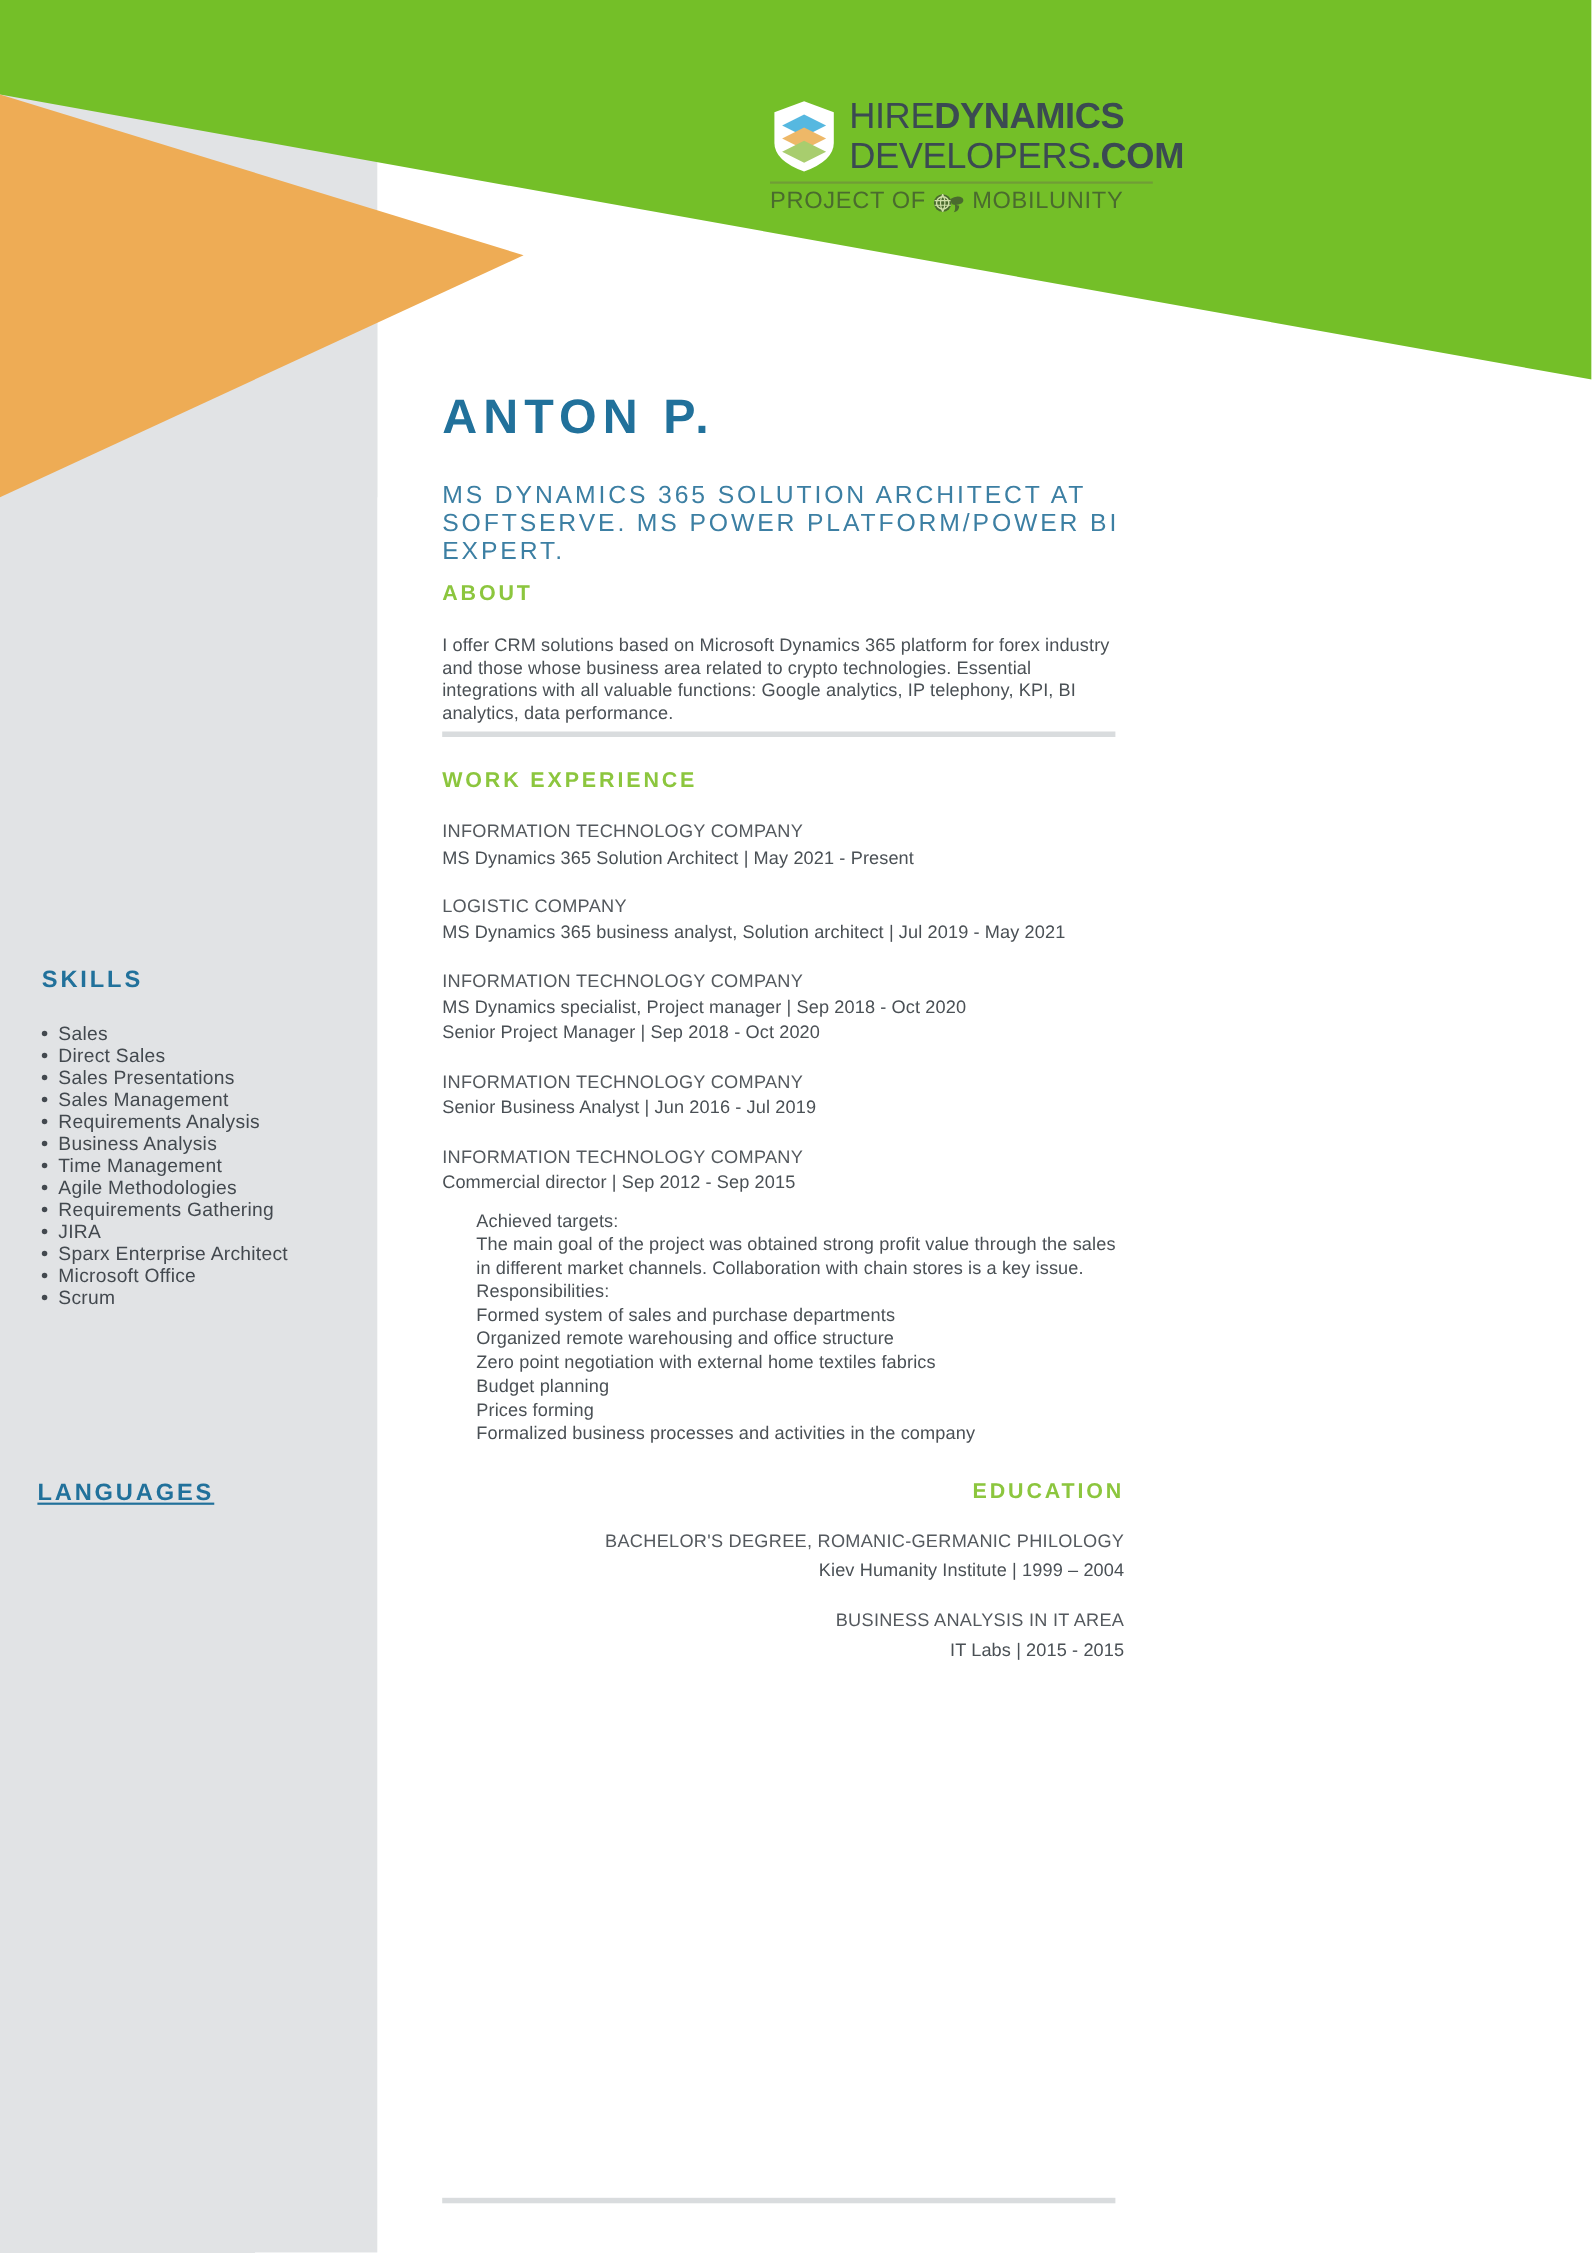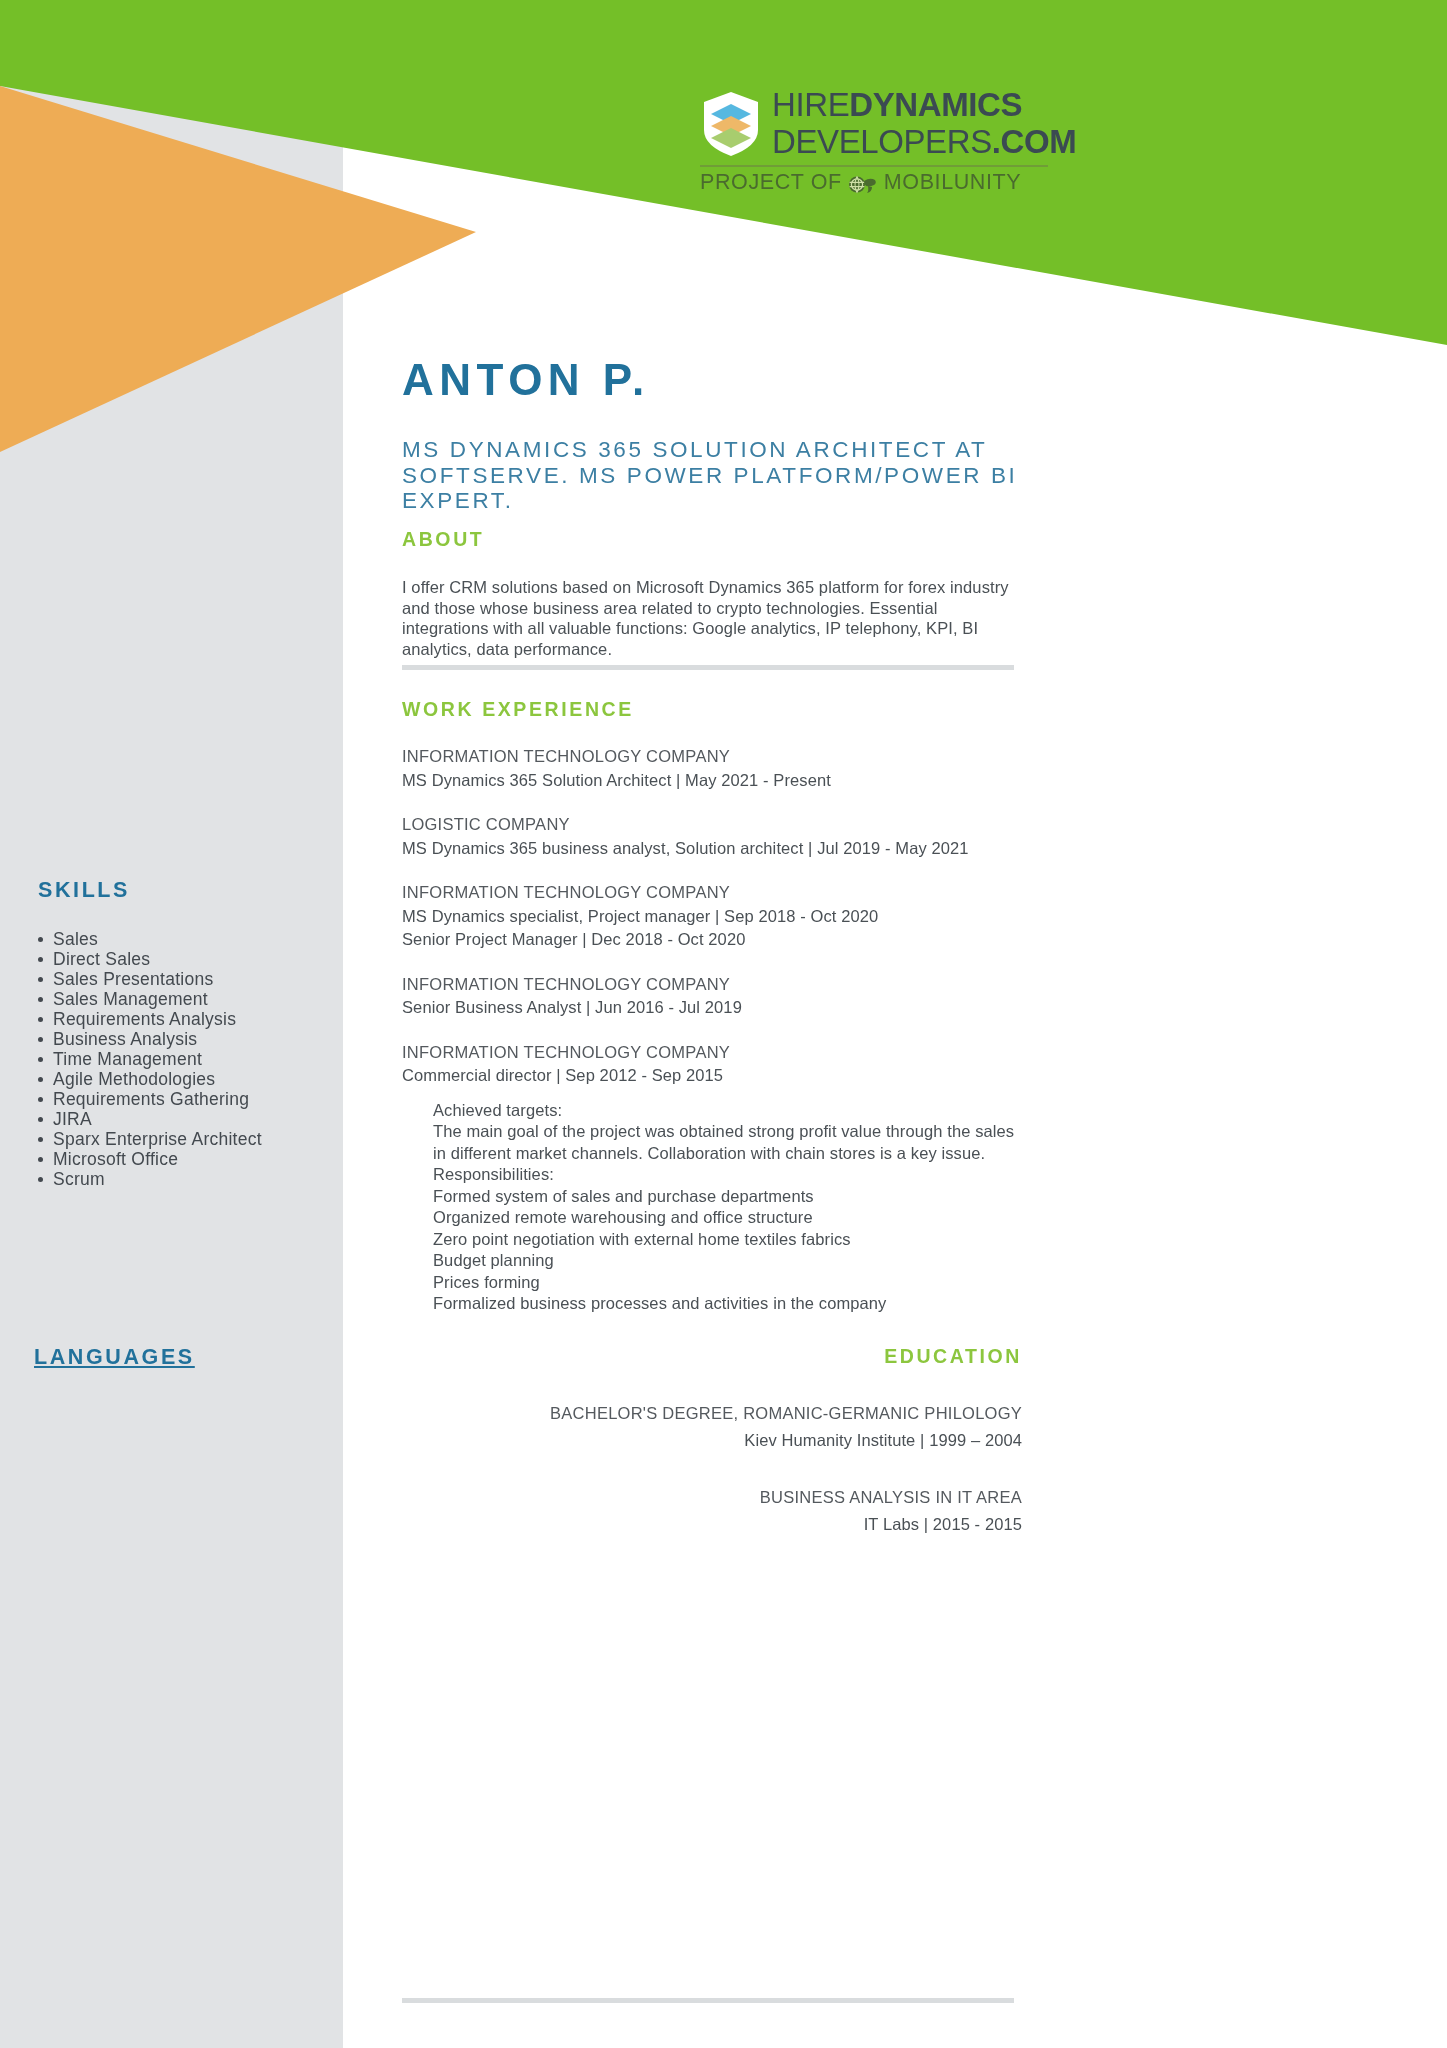--- a/index.html
+++ b/index.html
@@ -245,21 +245,21 @@
   .job-detail {
     margin-top: 12px;
     padding-left: 31px;
     font-size: 16.5px;
     line-height: 21.5px;
     color: #4a5055;
     letter-spacing: 0.1px;
   }
   .job-detail .dl { display: block; }
 
-  .edu-item { margin-top: 30px; }
+  .edu-item { margin-top: 18px; }
   .edu-degree {
     font-size: 16.5px;
     line-height: 31px;
     color: #54595e;
     letter-spacing: 0.25px;
     text-transform: uppercase;
   }
   .edu-school {
     font-size: 16.5px;
     line-height: 23px;
@@ -361,21 +361,21 @@
       </div>
 
       <div class="job">
         <div class="company">LOGISTIC COMPANY</div>
         <div class="position">MS Dynamics 365 business analyst, Solution architect | Jul 2019 - May 2021</div>
       </div>
 
       <div class="job">
         <div class="company">INFORMATION TECHNOLOGY COMPANY</div>
         <div class="position">MS Dynamics specialist, Project manager | Sep 2018 - Oct 2020</div>
-        <div class="position">Senior Project Manager | Dec 2018 - Oct 2020</div>
+        <div class="position">Senior Project Manager | Sep 2018 - Oct 2020</div>
       </div>
 
       <div class="job">
         <div class="company">INFORMATION TECHNOLOGY COMPANY</div>
         <div class="position">Senior Business Analyst | Jun 2016 - Jul 2019</div>
       </div>
 
       <div class="job">
         <div class="company">INFORMATION TECHNOLOGY COMPANY</div>
         <div class="position">Commercial director | Sep 2012 - Sep 2015</div>

